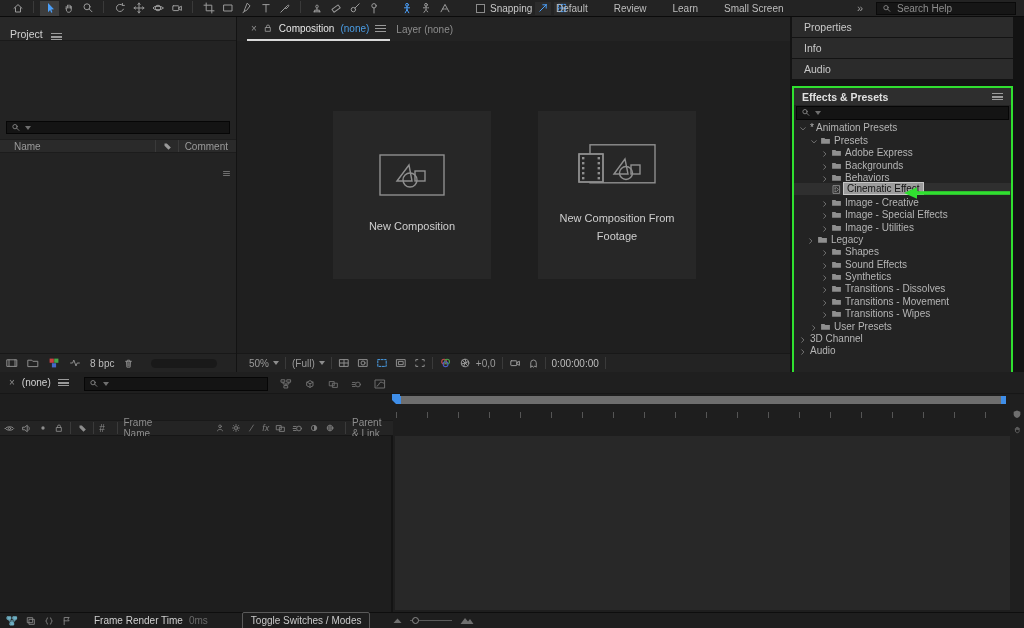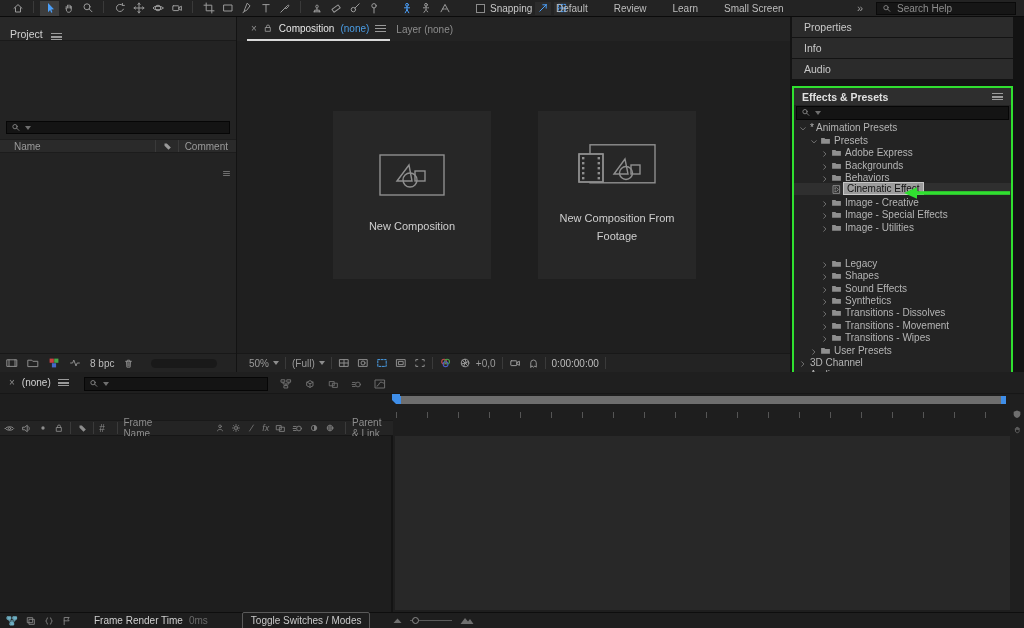--- a/index.html
+++ b/index.html
@@ -560,21 +560,21 @@
               <path d="M4 2.6 L7.4 6 L4 9.4"></path>
             </svg>
           </span>
           <span class="ticon">
             <svg width="11" height="11" viewBox="0 0 12 12" fill="none" stroke="currentColor" stroke-width="1" stroke-linecap="round" stroke-linejoin="round">
               <path d="M1.2 3.2 H4.8 L5.8 4.3 H10.8 V9.6 H1.2 Z" fill="currentColor" stroke="none"></path>
             </svg>
           </span>
           <span class="lbl">Image - Utilities</span>
         </div>
-        <div class="trow" style="padding-left: 26px; margin-top: 24px;">
+        <div class="trow" style="padding-left: 12px;">
           <span class="twirl">
             <svg width="8" height="8" viewBox="0 0 12 12" fill="none" stroke="currentColor" stroke-width="1" stroke-linecap="round" stroke-linejoin="round">
               <path d="M4 2.6 L7.4 6 L4 9.4"></path>
             </svg>
           </span>
           <span class="ticon">
             <svg width="11" height="11" viewBox="0 0 12 12" fill="none" stroke="currentColor" stroke-width="1" stroke-linecap="round" stroke-linejoin="round">
               <path d="M1.2 3.2 H4.8 L5.8 4.3 H10.8 V9.6 H1.2 Z" fill="currentColor" stroke="none"></path>
             </svg>
           </span>

